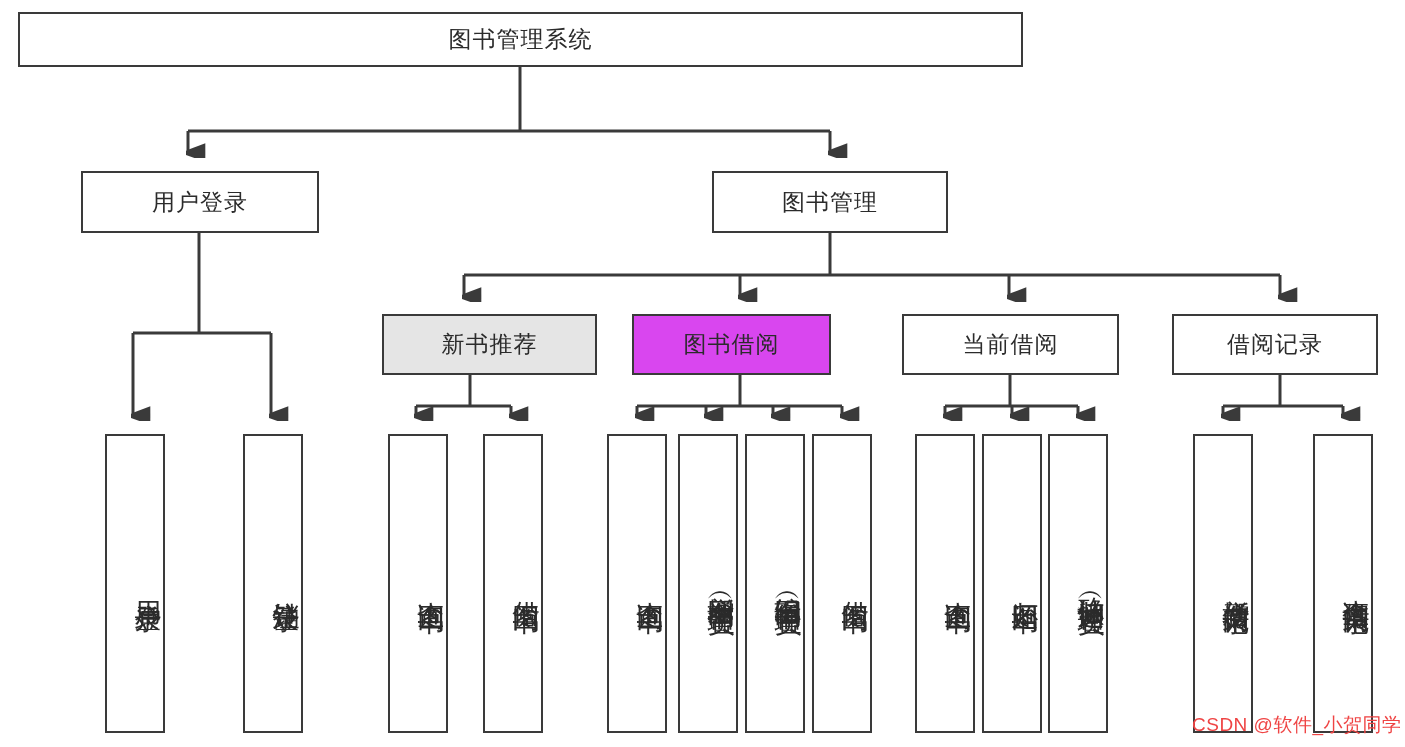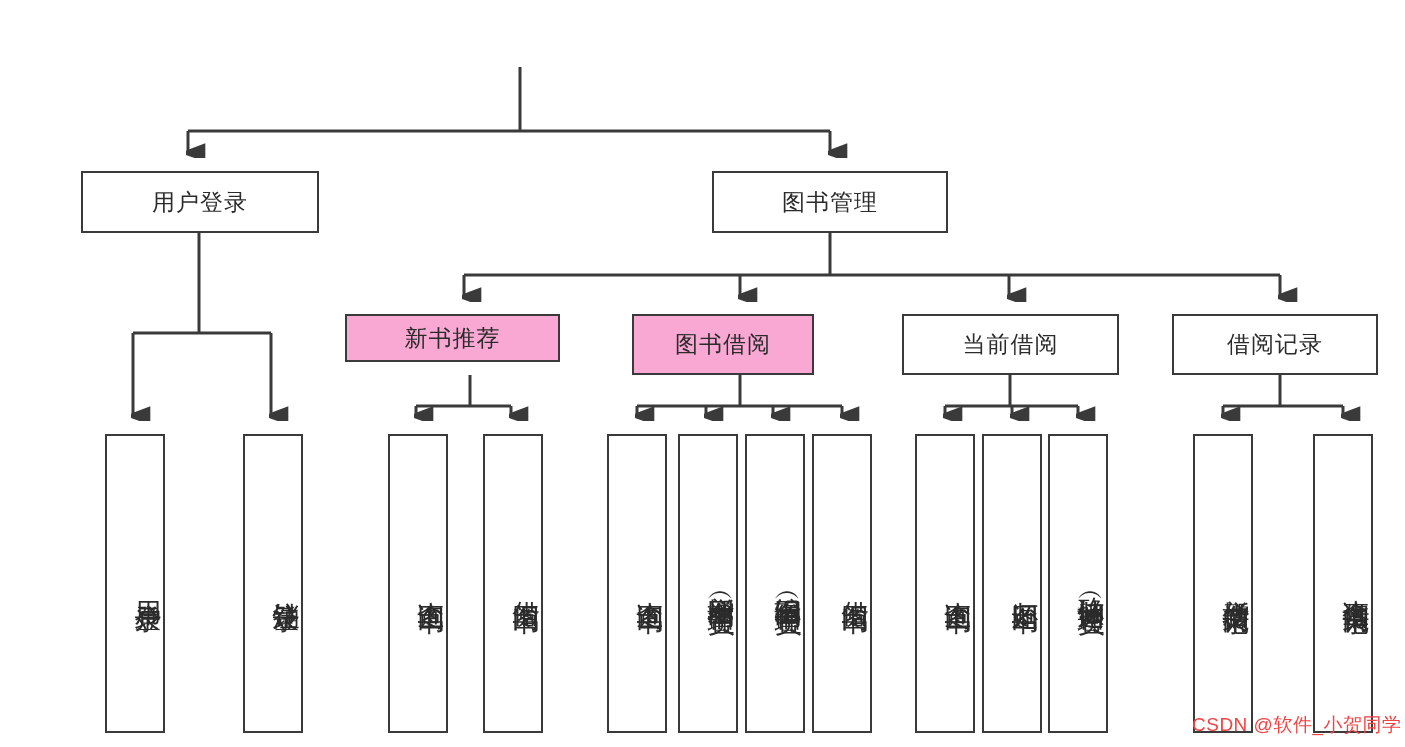--- a/index.html
+++ b/index.html
@@ -122,32 +122,35 @@
       <path d="M 1012 406 L 1012 413" marker-end="url(#arrowdown)"></path>
       <path d="M 1078 406 L 1078 413" marker-end="url(#arrowdown)"></path>
 
       <path d="M 1280 375 L 1280 406"></path>
       <path d="M 1223 406 L 1343 406"></path>
       <path d="M 1223 406 L 1223 413" marker-end="url(#arrowdown)"></path>
       <path d="M 1343 406 L 1343 413" marker-end="url(#arrowdown)"></path>
     </g>
   </svg>
 
+  <div class="node horizontal" style="left: 18px; top: 12px; width: 1005px; height: 55px; border-color: rgb(58, 58, 58); color: rgb(43, 43, 43); background: rgb(255, 255, 255);">
+    <span class="node-label">图书管理系统</span>
+  </div>
 
   <div class="node horizontal" style="left: 81px; top: 171px; width: 238px; height: 62px; border-color: rgb(58, 58, 58); color: rgb(43, 43, 43); background: rgb(255, 255, 255);">
     <span class="node-label">用户登录</span>
   </div>
   <div class="node horizontal" style="left: 712px; top: 171px; width: 236px; height: 62px; border-color: rgb(58, 58, 58); color: rgb(43, 43, 43); background: rgb(255, 255, 255);">
     <span class="node-label">图书管理</span>
   </div>
 
-  <div class="node horizontal" style="left: 345px; top: 314px; width: 215px; height: 48px; border-color: rgb(58, 58, 58); color: rgb(43, 43, 43); background: #f9a8d4;">
+  <div class="node horizontal" style="left: 382px; top: 314px; width: 215px; height: 61px; border-color: rgb(58, 58, 58); color: rgb(43, 43, 43); background: #e5e5e5;">
     <span class="node-label">新书推荐</span>
   </div>
-  <div class="node horizontal" style="left: 632px; top: 314px; width: 182px; height: 61px; border-color: rgb(58, 58, 58); color: rgb(43, 43, 43); background: #f9a8d4;">
+  <div class="node horizontal" style="left: 632px; top: 314px; width: 199px; height: 61px; border-color: rgb(58, 58, 58); color: rgb(43, 43, 43); background: #d946ef;">
     <span class="node-label">图书借阅</span>
   </div>
   <div class="node horizontal" style="left: 902px; top: 314px; width: 217px; height: 61px; border-color: rgb(58, 58, 58); color: rgb(43, 43, 43); background: rgb(255, 255, 255);">
     <span class="node-label">当前借阅</span>
   </div>
   <div class="node horizontal" style="left: 1172px; top: 314px; width: 206px; height: 61px; border-color: rgb(58, 58, 58); color: rgb(43, 43, 43); background: rgb(255, 255, 255);">
     <span class="node-label">借阅记录</span>
   </div>
 
   <div class="node vertical" style="left: 105px; top: 434px; width: 60px; height: 299px; border-color: rgb(58, 58, 58); color: rgb(43, 43, 43); background: rgb(255, 255, 255);">

